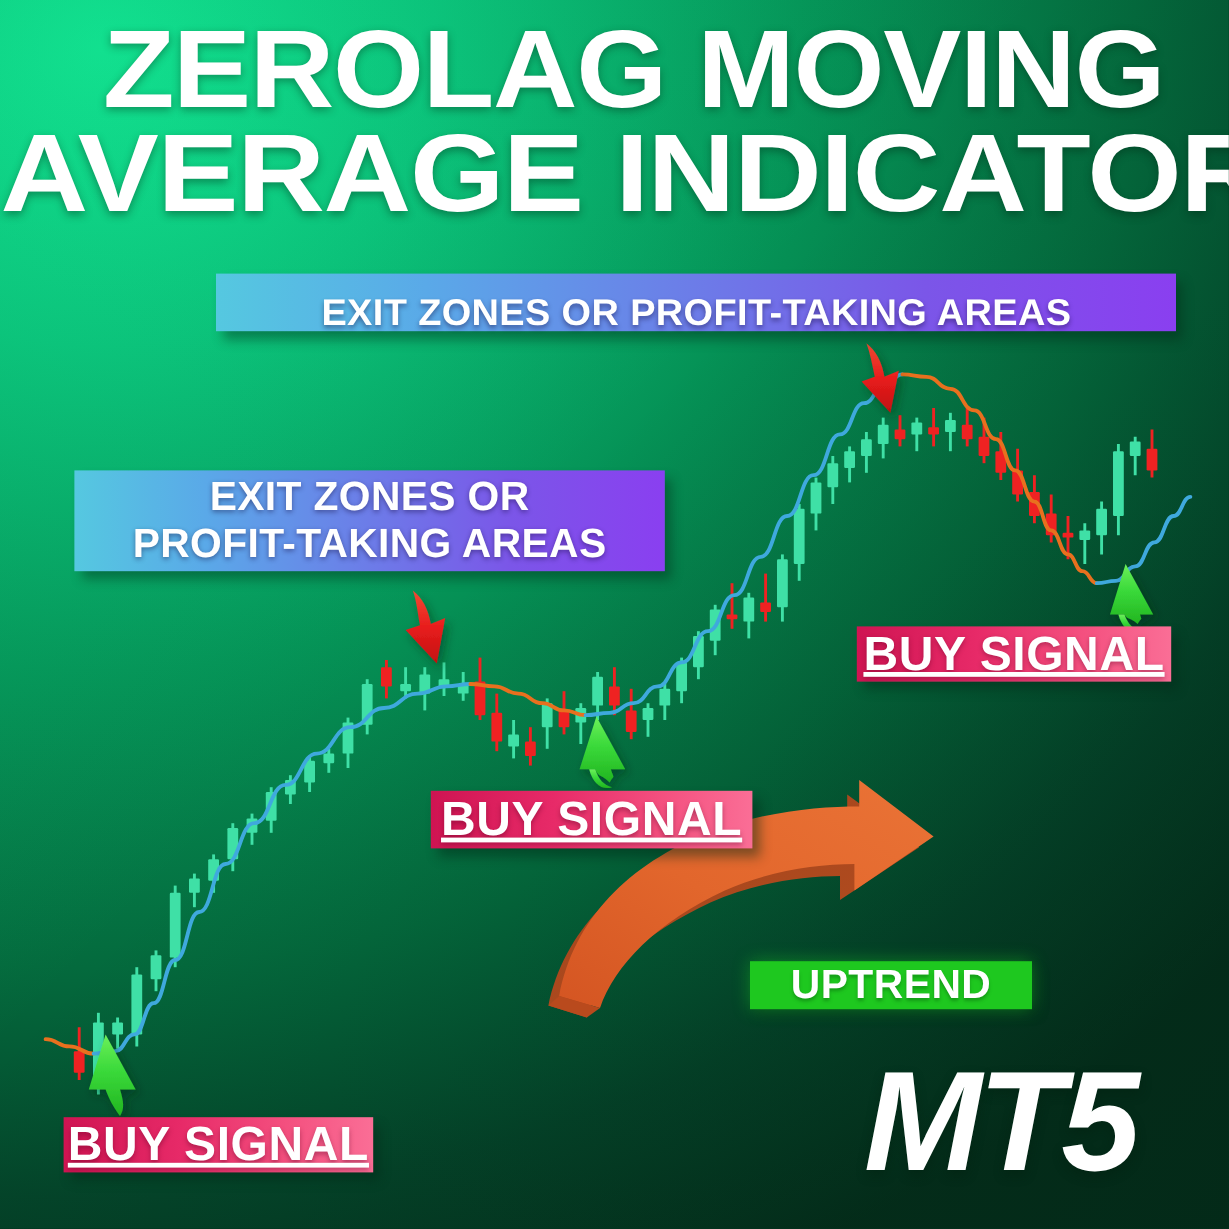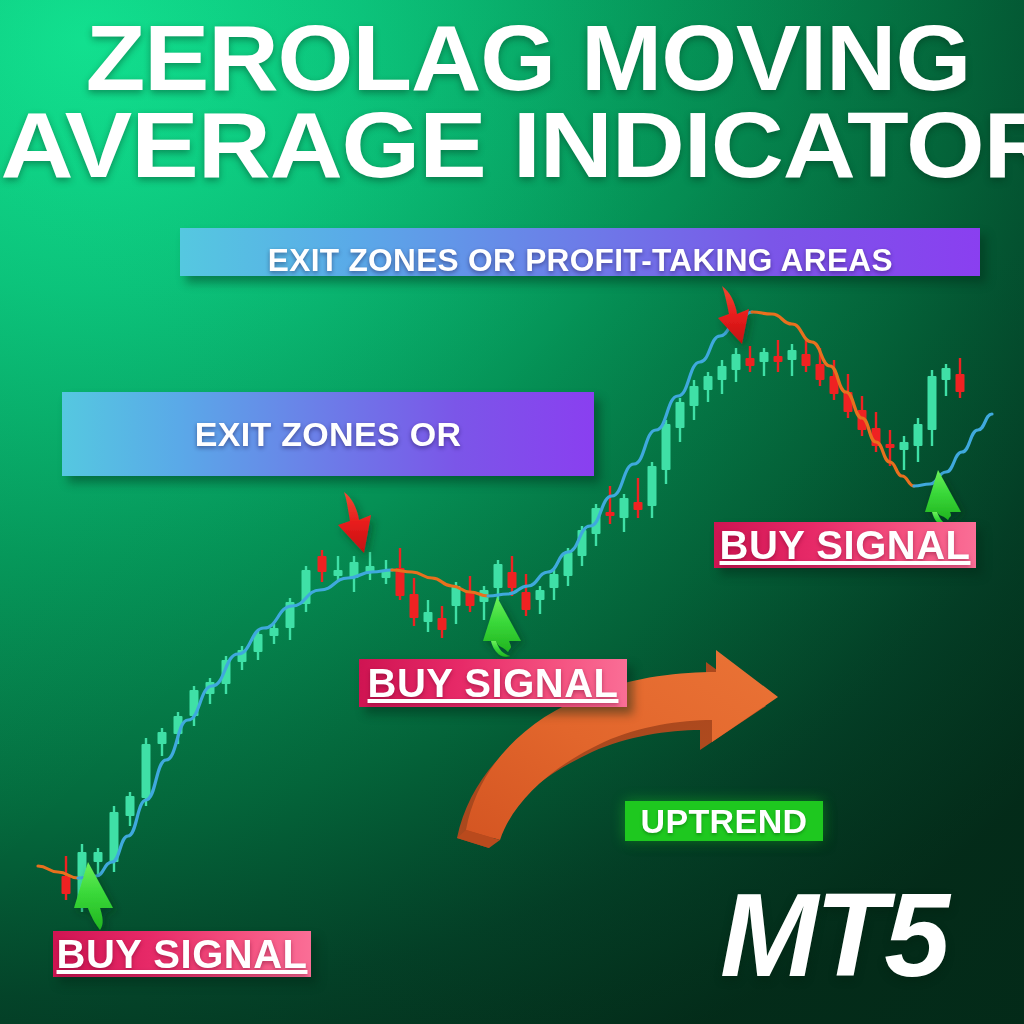--- a/index.html
+++ b/index.html
@@ -33,41 +33,41 @@
   .exit-banner{
     position:absolute;z-index:7;
     background:linear-gradient(90deg,#55c8e0 0%,#5aa9e8 22%,#6b7fe8 48%,#7b56e8 74%,#8a3ff0 100%);
     box-shadow:6px 7px 9px rgba(0,40,22,.42);
     display:flex;flex-direction:column;align-items:center;justify-content:center;
     color:#fff;font-weight:700;letter-spacing:.3px;
     text-shadow:0 2px 4px rgba(20,10,60,.45);
   }
   #exit-banner-top{left:180px;top:228px;width:800px;height:48px;justify-content:flex-end;}
   #exit-banner-top .bl{font-size:31px;line-height:1;transform:scaleX(1.02);white-space:nowrap;}
-  #exit-banner-mid{left:62px;top:392px;width:532px;height:84px;}
+  #exit-banner-mid{left:62px;top:392px;width:492px;height:84px;}
   #exit-banner-mid .bl{font-size:34px;line-height:1.14;white-space:nowrap;}
 
   
   .buy-badge{
     position:absolute;z-index:7;
     background:linear-gradient(90deg,#cf1452 0%,#e72a68 38%,#f4507f 72%,#fa6e96 100%);
     box-shadow:6px 7px 9px rgba(0,40,22,.45);
     display:flex;align-items:center;justify-content:center;
     color:#fff;font-weight:700;font-size:40px;letter-spacing:.5px;
     text-shadow:0 2px 4px rgba(90,0,35,.40);
     white-space:nowrap;
     text-decoration:underline;
   }
   #buy-badge-1{left:53px;top:931px;width:258px;height:46px;}
   #buy-badge-2{left:359px;top:659px;width:268px;height:48px;}
   #buy-badge-3{left:714px;top:522px;width:262px;height:46px;}
 
   
   #uptrend-badge{
-    position:absolute;left:625px;top:801px;width:198px;height:40px;z-index:7;
+    position:absolute;left:625px;top:801px;width:235px;height:40px;z-index:7;
     background:#1ec81f;
     box-shadow:0 0 14px rgba(30,210,40,.45), 5px 6px 8px rgba(0,40,22,.40);
     display:flex;align-items:center;justify-content:center;
     color:#fff;font-weight:700;font-size:34px;letter-spacing:.4px;
     text-shadow:0 2px 3px rgba(0,70,10,.35);
   }
 
   
   #mt5-logo{
     position:absolute;left:700px;top:876px;z-index:7;
@@ -227,20 +227,21 @@
     <span class="title-line l1">ZEROLAG MOVING</span>
     <span class="title-line l2">AVERAGE INDICATOR</span>
   </div>
 
   <div class="exit-banner" id="exit-banner-top">
     <span class="bl">EXIT ZONES OR PROFIT-TAKING AREAS</span>
   </div>
 
   <div class="exit-banner" id="exit-banner-mid">
     <span class="bl">EXIT ZONES OR</span>
+    <span class="bl">PROFIT-TAKING AREAS</span>
   </div>
 
   <div class="buy-badge" id="buy-badge-1">BUY SIGNAL</div>
   <div class="buy-badge" id="buy-badge-2">BUY SIGNAL</div>
   <div class="buy-badge" id="buy-badge-3">BUY SIGNAL</div>
 
   <div id="uptrend-badge">UPTREND</div>
 
   <svg class="layer" id="uptrend-arrow-layer" viewBox="0 0 1024 1024">
     <defs>

